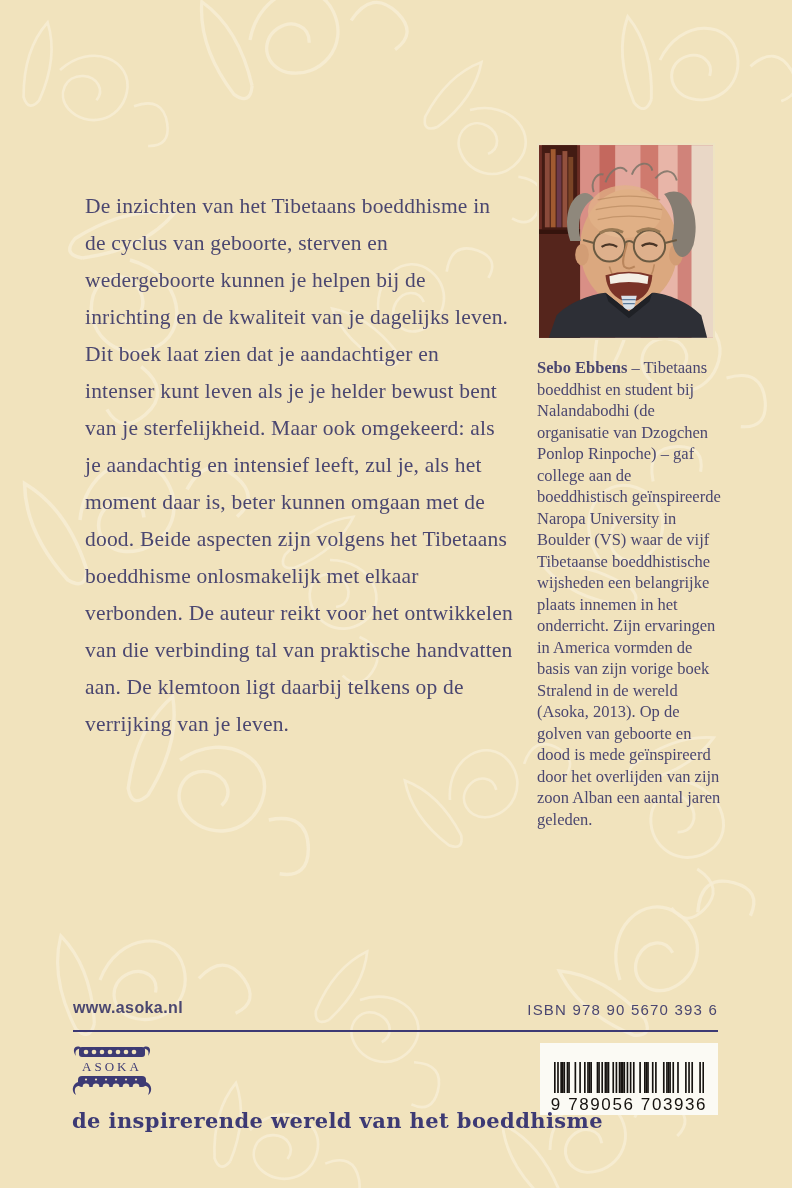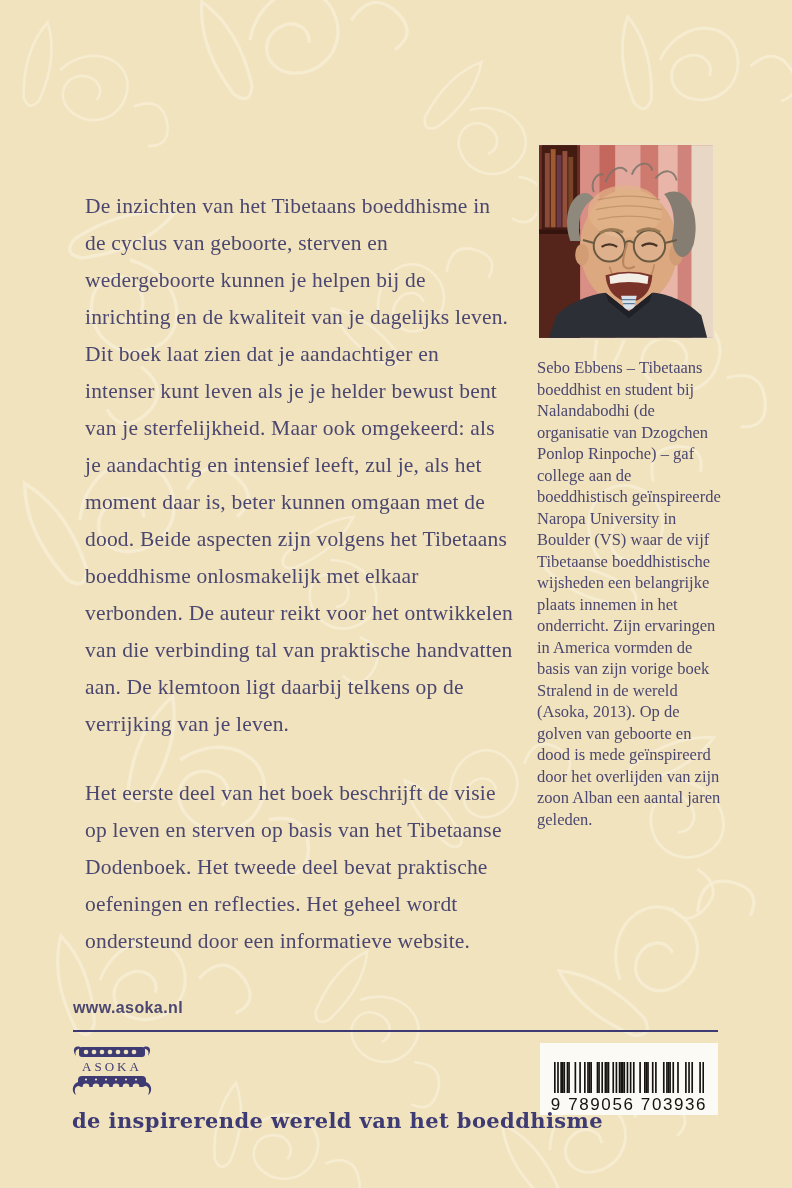--- a/index.html
+++ b/index.html
@@ -19,21 +19,21 @@
   .blurb p + p{margin-top:32px;}
   .photo-frame{
     position:absolute;left:537px;top:143px;width:178px;height:197px;
     border:2px solid #eee3c2;box-sizing:border-box;overflow:hidden;background:#c97a70;
   }
   .photo-frame svg{display:block;width:100%;height:100%;}
   .bio{
     position:absolute;left:537px;top:357px;width:186px;
     font-size:16.5px;line-height:21.5px;margin:0;
   }
-  .bio .seg-bold{font-weight:normal;margin-top:44px;}
+  .bio .seg-bold{font-weight:bold;margin-top:44px;}
   .bio .seg-italic{}
   .website{
     position:absolute;left:73px;top:999px;
     font-family:"Liberation Sans","DejaVu Sans",sans-serif;
     font-weight:bold;font-size:16px;letter-spacing:.4px;color:var(--ink,#4b4770);text-align:right;
   }
   .isbn{
     position:absolute;left:418px;top:1001px;width:300px;text-align:right;
     font-family:"Liberation Sans","DejaVu Sans",sans-serif;
     font-size:15px;letter-spacing:1.2px;color:var(--ink,#4b4770);
@@ -88,21 +88,20 @@
     <use href="#swirl" transform="translate(680,780) rotate(65) scale(1.1)"></use>
     <use href="#swirl" transform="translate(100,980) rotate(-15) scale(1.2)"></use>
     <use href="#swirl" transform="translate(360,1000) rotate(35)"></use>
     <use href="#swirl" transform="translate(620,980) rotate(-55) scale(1.25)"></use>
     <use href="#swirl" transform="translate(250,1130) rotate(10)"></use>
     <use href="#swirl" transform="translate(550,1150) rotate(-35) scale(1.1)"></use>
   </svg>
 
   <div class="blurb">
     <p>De inzichten van het Tibetaans boeddhisme in de cyclus van geboorte, sterven en wedergeboorte kunnen je helpen bij de inrichting en de kwaliteit van je dagelijks leven. Dit boek laat zien dat je aandachtiger en intenser kunt leven als je je helder bewust bent van je sterfelijkheid. Maar ook omgekeerd: als je aandachtig en intensief leeft, zul je, als het moment daar is, beter kunnen omgaan met de dood. Beide aspecten zijn volgens het Tibetaans boeddhisme onlosmakelijk met elkaar verbonden. De auteur reikt voor het ontwikkelen van die verbinding tal van praktische handvatten aan. De klemtoon ligt daarbij telkens op de verrijking van je leven.</p>
-    <p>Het eerste deel van het boek beschrijft de visie op leven en sterven op basis van het Tibetaanse Dodenboek. Het tweede deel bevat praktische oefeningen en reflecties. Het geheel wordt ondersteund door een informatieve website.</p>
   </div>
 
   <div class="photo-frame">
     <svg viewBox="0 0 178 197" xmlns="http://www.w3.org/2000/svg" aria-hidden="true">
       <g>
         <rect x="0" y="0" width="178" height="197" fill="#cf8278"></rect>
         <rect x="42" y="0" width="20" height="197" fill="#d98f86"></rect>
         <rect x="62" y="0" width="16" height="197" fill="#c4685e"></rect>
         <rect x="78" y="0" width="26" height="197" fill="#e3a89e"></rect>
         <rect x="104" y="0" width="18" height="197" fill="#cf7a6e"></rect>
@@ -169,20 +168,21 @@
         <path d="M84,154 L100,154 L97,168 L87,168 Z" fill="#d8e0e8"></path>
         <path d="M85,158 L99,158 M86,162 L98,162" stroke="#5a7a9a" stroke-width="1.4"></path>
         <path d="M68,151 L92,170 L116,151 L113,160 L92,177 L71,160 Z" fill="#1f2126"></path>
       </g>
     </svg>
   </div>
 
   <p class="bio"><span class="seg-bold">Sebo Ebbens</span><span class="seg-normal"> – Tibetaans boeddhist en student bij Nalandabodhi (de organisatie van Dzogchen Ponlop Rinpoche) – gaf college aan de boeddhistisch geïnspireerde Naropa University in Boulder (VS) waar de vijf Tibetaanse boeddhistische wijsheden een belangrijke plaats innemen in het onderricht. Zijn ervaringen in America vormden de basis van zijn vorige boek </span><span class="seg-italic">Stralend in de wereld</span><span class="seg-normal"> (Asoka, 2013). </span><span class="seg-italic">Op de golven van geboorte en dood</span><span class="seg-normal"> is mede geïnspireerd door het overlijden van zijn zoon Alban een aantal jaren geleden.</span></p>
 
   <div class="website">www.asoka.nl</div>
+  <div class="isbn">ISBN 978 90 5670 393 6</div>
   <div class="rule"></div>
 
   <svg class="logo" viewBox="0 0 84 62" xmlns="http://www.w3.org/2000/svg" aria-hidden="true">
     <g fill="#3d3a74">
       <path d="M10,5 C4,3 2,9 6,14 C4,8 8,6 12,7 Z"></path>
       <path d="M74,5 C80,3 82,9 78,14 C80,8 76,6 72,7 Z"></path>
       <rect x="9" y="5" width="66" height="10" rx="3"></rect>
     </g>
     <g fill="#f1e3bd">
       <circle cx="16" cy="10" r="2.3"></circle>

